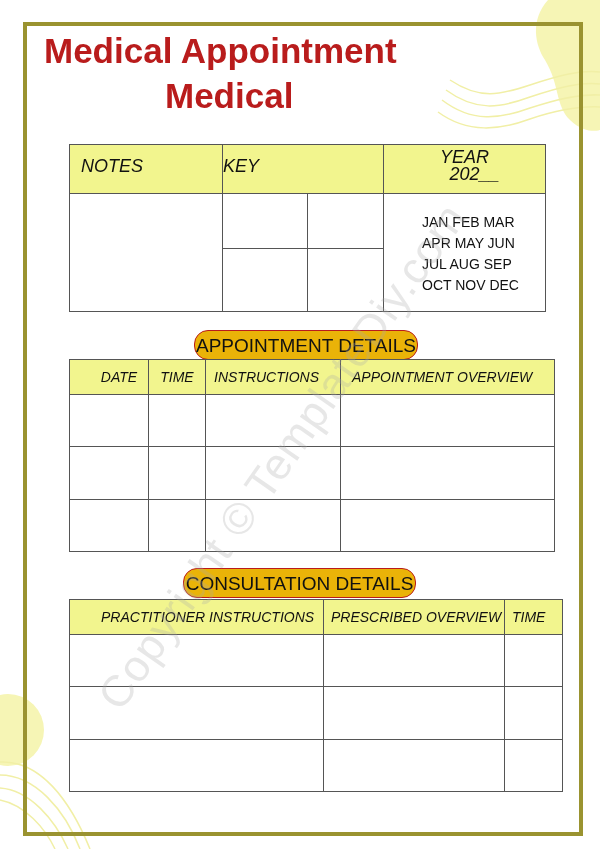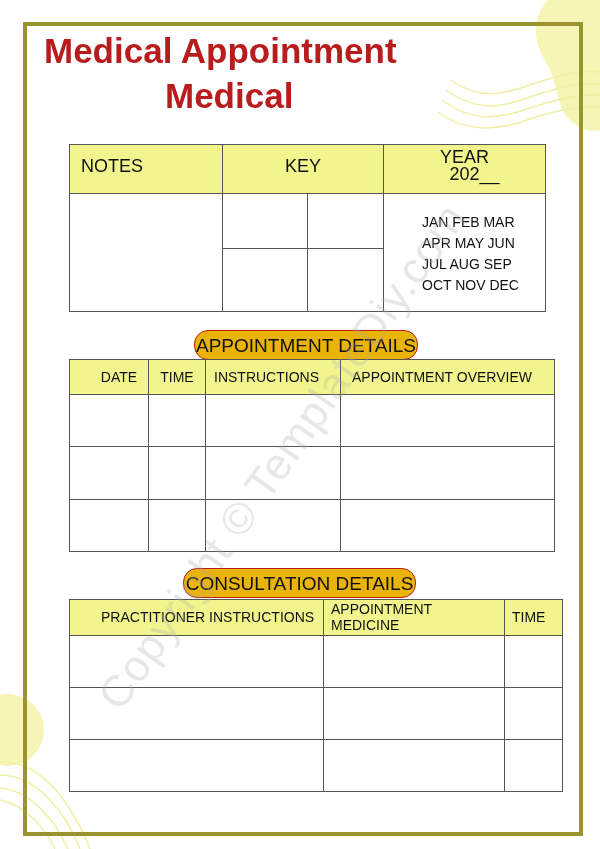--- a/index.html
+++ b/index.html
@@ -3,21 +3,21 @@
 <meta charset="utf-8">
 <style>
   html, body { margin:0; padding:0; }
   body { width:600px; height:849px; position:relative; background:#ffffff; overflow:hidden;
          font-family:"Liberation Sans", "DejaVu Sans", sans-serif; color:#111; }
   .deco { position:absolute; left:0; top:0; width:600px; height:849px; pointer-events:none; }
   .frame { position:absolute; left:23px; top:22px; width:552px; height:806px; border:4px solid #9a9330; }
   .title { position:absolute; font-weight:bold; color:#b91c1c; font-size:35px; line-height:40px; white-space:nowrap; }
   table.grid { position:absolute; border-collapse:collapse; table-layout:fixed; }
   table.grid td, table.grid th { border:1px solid #555; padding:0; font-weight:normal; }
-  .hdr { background:#f2f58e; }
+  .hdr { background:#f2f58e;font-style:italic; }
   .pill { position:absolute; height:30px; border:1px solid #b91c1c; border-radius:14px; background:#eab308;
           font-size:19px; line-height:30px; text-align:center; box-sizing:border-box; white-space:nowrap; }
   .watermark { position:absolute; left:40px; top:400px; font-size:44px; color:rgba(170,170,170,0.28);
                transform:rotate(-55deg); transform-origin:0 0; white-space:nowrap; pointer-events:none; letter-spacing:1px; }
   .months div { font-size:14px; line-height:21px; }
 </style>
 </head>
 <body>
 
 <svg class="deco" viewBox="0 0 600 849">
@@ -41,21 +41,21 @@
 <table class="grid" style="left:69px; top:144px; width:476px; height:168px;">
   <colgroup>
       <col style="width:153px">
       <col style="width:85px">
       <col style="width:76px">
       <col style="width:162px">
     </colgroup>
   <tbody>
       <tr style="height:49px;">
     <td class="hdr" style="font-size:18px; padding-left:11px; vertical-align:top; padding-top:11px;">NOTES</td>
-    <td class="hdr" colspan="2" style="font-size:18px; text-align:center; vertical-align:top; padding-top:11px;">KEY</td>
+    <td class="hdr" colspan="2" style="font-size:18px; vertical-align:top; padding-top:11px;">KEY</td>
     <td class="hdr" style="font-size:18px; text-align:center; line-height:17px; vertical-align:top; padding-top:4px;">
       <div>YEAR</div>
       <div style="padding-left:20px;">202__</div>
     </td>
   </tr>
   <tr style="height:55px;">
     <td rowspan="2"></td>
     <td></td>
     <td></td>
     <td rowspan="2" class="months" style="vertical-align:top; padding-top:18px; padding-left:38px;">
@@ -111,21 +111,21 @@
 <div class="pill" style="left:183px; top:568px; width:233px;">CONSULTATION DETAILS</div>
 <table class="grid" style="left:69px; top:599px; width:493px; height:193px;">
   <colgroup>
       <col style="width:254px">
       <col style="width:181px">
       <col style="width:58px">
     </colgroup>
   <tbody>
       <tr class="hdr" style="height:32px; font-size:14px;">
     <td style="padding-left:31px;">PRACTITIONER INSTRUCTIONS</td>
-    <td style="padding-left:7px;">APPOINTMENT MEDICINE</td>
+    <td style="padding-left:7px;">PRESCRIBED OVERVIEW</td>
     <td style="padding-left:7px;">TIME</td>
   </tr>
   <tr style="height:48px;">
     <td></td>
     <td></td>
     <td></td>
   </tr>
   <tr style="height:48px;">
     <td></td>
     <td></td>

